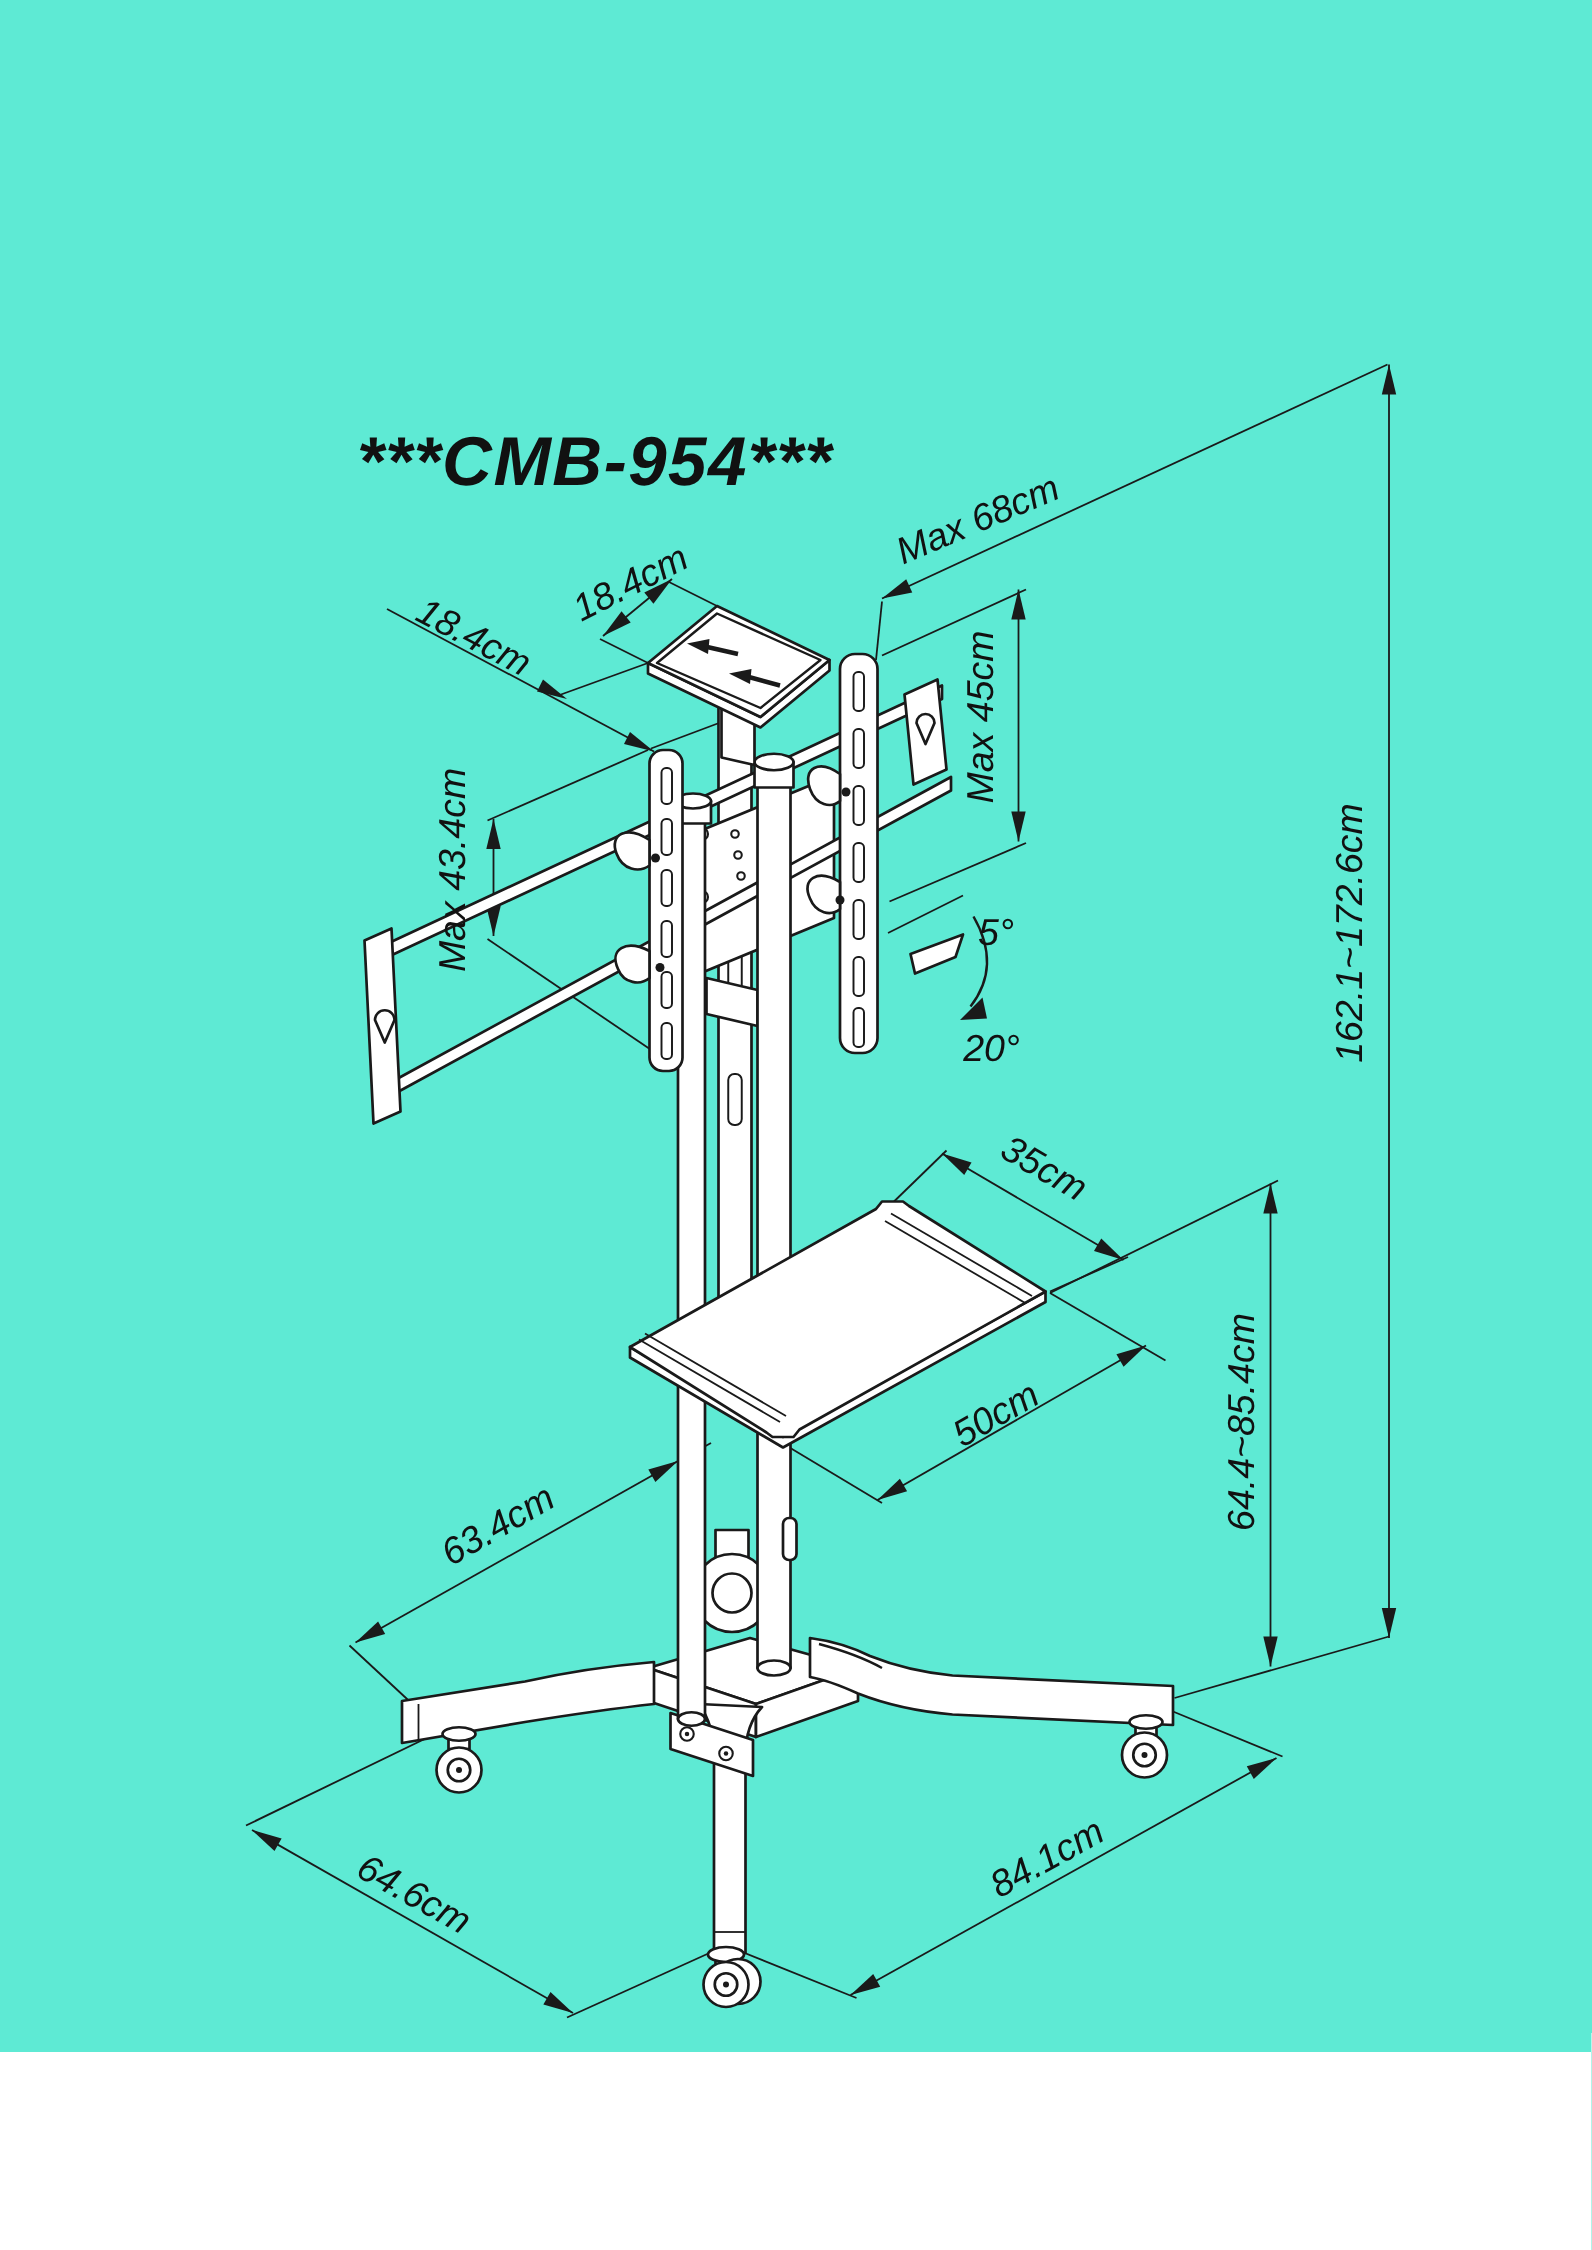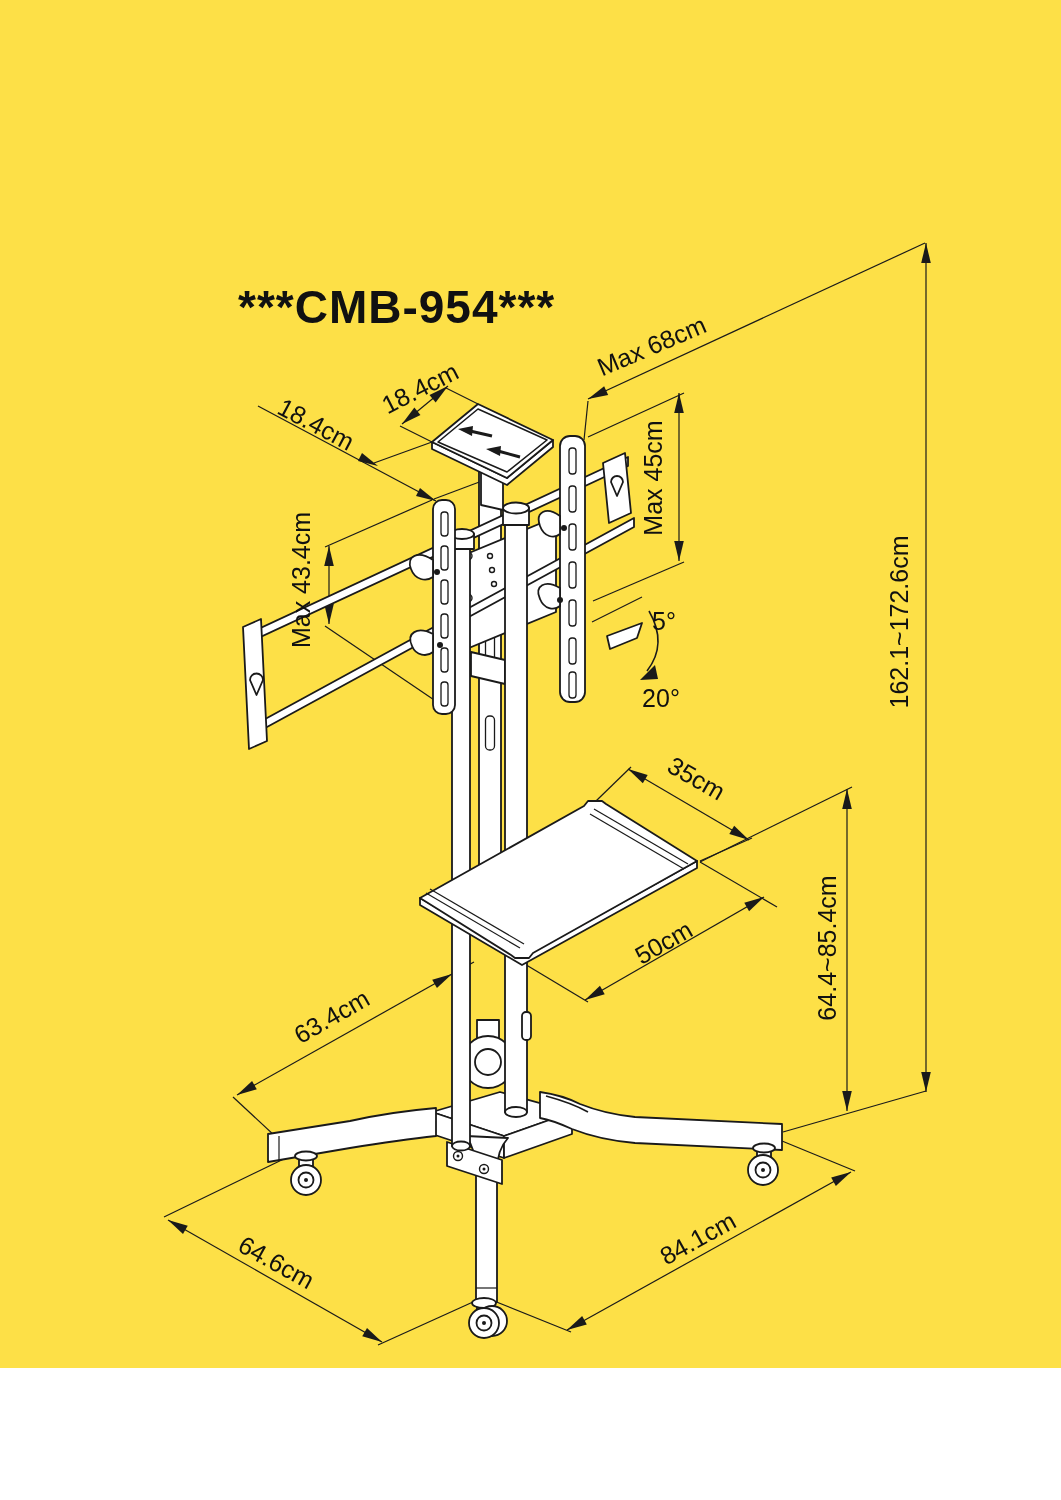--- a/index.html
+++ b/index.html
@@ -1,17 +1,17 @@
 <!DOCTYPE html>
 <html><head>
 <meta charset="utf-8">
 <style>
   html,body{margin:0;padding:0;background:#fff;}
-  .page{position:relative;width:1061px;height:1368px;background:#fde047;overflow:hidden;
-        font-family:"Liberation Sans", sans-serif;}
+  .page{position:relative;width:1061px;height:1368px;background:#5eead4;overflow:hidden;
+        font-family:"Liberation Sans", sans-serif;font-style:italic;}
   svg{position:absolute;left:0;top:0;}
   .struct{fill:#ffffff;stroke:#1a1a1a;stroke-width:1.8;stroke-linejoin:round;}
   .strokeonly{fill:none;stroke:#1a1a1a;stroke-width:1.6;stroke-linejoin:round;}
   .thin{fill:none;stroke:#1a1a1a;stroke-width:1.2;}
   .dim{fill:none;stroke:#1a1a1a;stroke-width:1.2;marker-start:url(#ah);marker-end:url(#ah);}
   .dimend{fill:none;stroke:#1a1a1a;stroke-width:1.2;marker-start:url(#ah);}
   .arrowfill{fill:#1a1a1a;stroke:none;}
   .screw{fill:#ffffff;stroke:#1a1a1a;stroke-width:1.4;}
   .dot{fill:#1a1a1a;stroke:none;}
   .slot{fill:#ffffff;stroke:#1a1a1a;stroke-width:1.3;}

